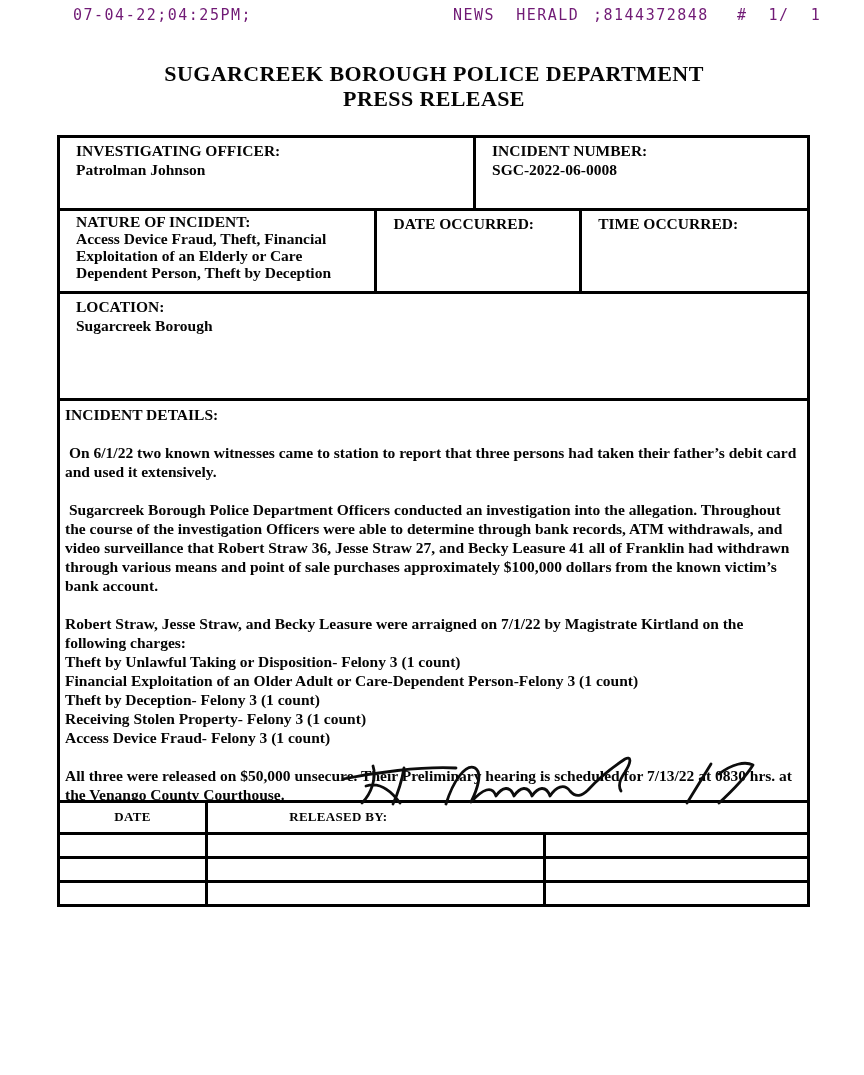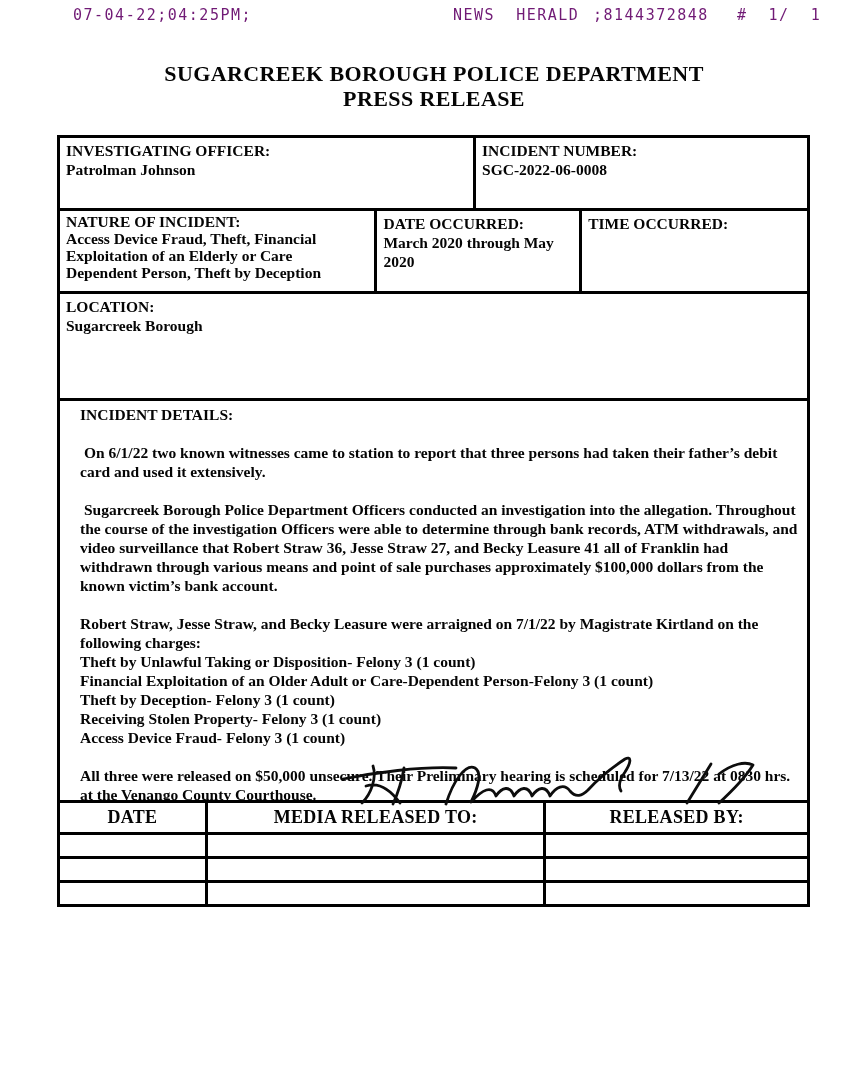--- a/index.html
+++ b/index.html
@@ -53,39 +53,39 @@
     background: #fff;
   }
   .info-row { display: flex; box-sizing: border-box; }
   .info-row + .info-row { border-top: 3px solid #000; }
   .r1 { height: 70px; }
   .r2 { height: 83px; }
   .r3 { height: 107px; }
   .r4 { height: 409px; }
   .cell {
     box-sizing: border-box;
-    padding: 3px 8px 0 6px;
+    padding: 3px 8px 0 16px;
     overflow: hidden;
   }
   .cell + .cell { border-left: 3px solid #000; }
   .c-io   { width: 55.3%; }
   .c-in   { width: 44.7%; }
   .c-noi  { width: 42.1%; padding-top: 2px; }
   .c-date { width: 27.4%; }
   .c-time { width: 30.5%; }
   .c-full { width: 100%; }
   .lbl, .val {
     font-weight: bold;
     font-size: 15.5px;
     line-height: 19px;
   }
   .c-noi .lbl, .c-noi .val { line-height: 17px; }
 
   
-  .details-cell { padding: 4px 9px 0 20px; }
+  .details-cell { padding: 4px 9px 0 5px; }
   .para {
     margin: 19px 0 0 0;
     font-weight: bold;
     font-size: 15.5px;
     line-height: 19px;
     white-space: pre-line;
   }
   .para.indent { text-indent: 4px; }
 
   
@@ -118,21 +118,21 @@
   .mrow + .mrow { border-top: 3px solid #000; }
   .mhead { height: 29px; }
   .mdata { height: 24px; }
   .mcell { box-sizing: border-box; }
   .mcell + .mcell { border-left: 3px solid #000; }
   .mc1 { width: 19.4%; }
   .mc2 { width: 45.3%; }
   .mc3 { width: 35.3%; }
   .mhead .mcell {
     font-weight: bold;
-    font-size: 18px;
+    font-size: 13px;
     line-height: 28px;
     text-align: center;
     letter-spacing: 0.3px;
   }
 </style>
 </head>
 <body>
 
 <div class="page">
 
@@ -161,21 +161,20 @@
       </div>
     </div>
 
     <div class="info-row r2">
       <div class="cell c-noi">
         <div class="lbl">NATURE OF INCIDENT:</div>
         <div class="val">Access Device Fraud, Theft, Financial Exploitation of an Elderly or Care Dependent Person, Theft by Deception</div>
       </div>
       <div class="cell c-date">
         <div class="lbl">DATE OCCURRED:</div>
-        <div class="val">March 2020 through May 2020</div>
       </div>
       <div class="cell c-time">
         <div class="lbl">TIME OCCURRED:</div>
         <div class="val"></div>
       </div>
     </div>
 
     <div class="info-row r3">
       <div class="cell c-full">
         <div class="lbl">LOCATION:</div>
@@ -205,21 +204,20 @@
     <path d="M 48 18 C 52 30 46 46 37 55 M 41 38 C 56 33 67 44 75 55"></path>
     <path d="M 79 20 C 77 32 73 45 68 56"></path>
     <path d="M 121 56 C 128 33 141 15 150 20 C 158 25 152 42 146 54 C 158 41 167 37 171 48 C 177 39 185 37 189 48 C 195 39 203 37 207 48 C 213 39 221 37 225 48 C 231 39 239 35 245 43 C 251 50 257 48 263 42 C 273 31 288 19 300 11 C 306 8 307 13 300 24 C 295 31 293 38 296 43"></path>
     <path d="M 362 55 L 386 16"></path>
     <path d="M 394 26 C 407 16 420 13 428 17 C 420 30 406 44 394 55"></path>
   </svg>
 
   <div class="media-table">
     <div class="mrow mhead">
       <div class="mcell mc1">DATE</div>
-      <div class="mcell mc2">MEDIA RELEASED TO:</div>
       <div class="mcell mc3">RELEASED BY:</div>
     </div>
     <div class="mrow mdata">
       <div class="mcell mc1"></div>
       <div class="mcell mc2"></div>
       <div class="mcell mc3"></div>
     </div>
     <div class="mrow mdata">
       <div class="mcell mc1"></div>
       <div class="mcell mc2"></div>

